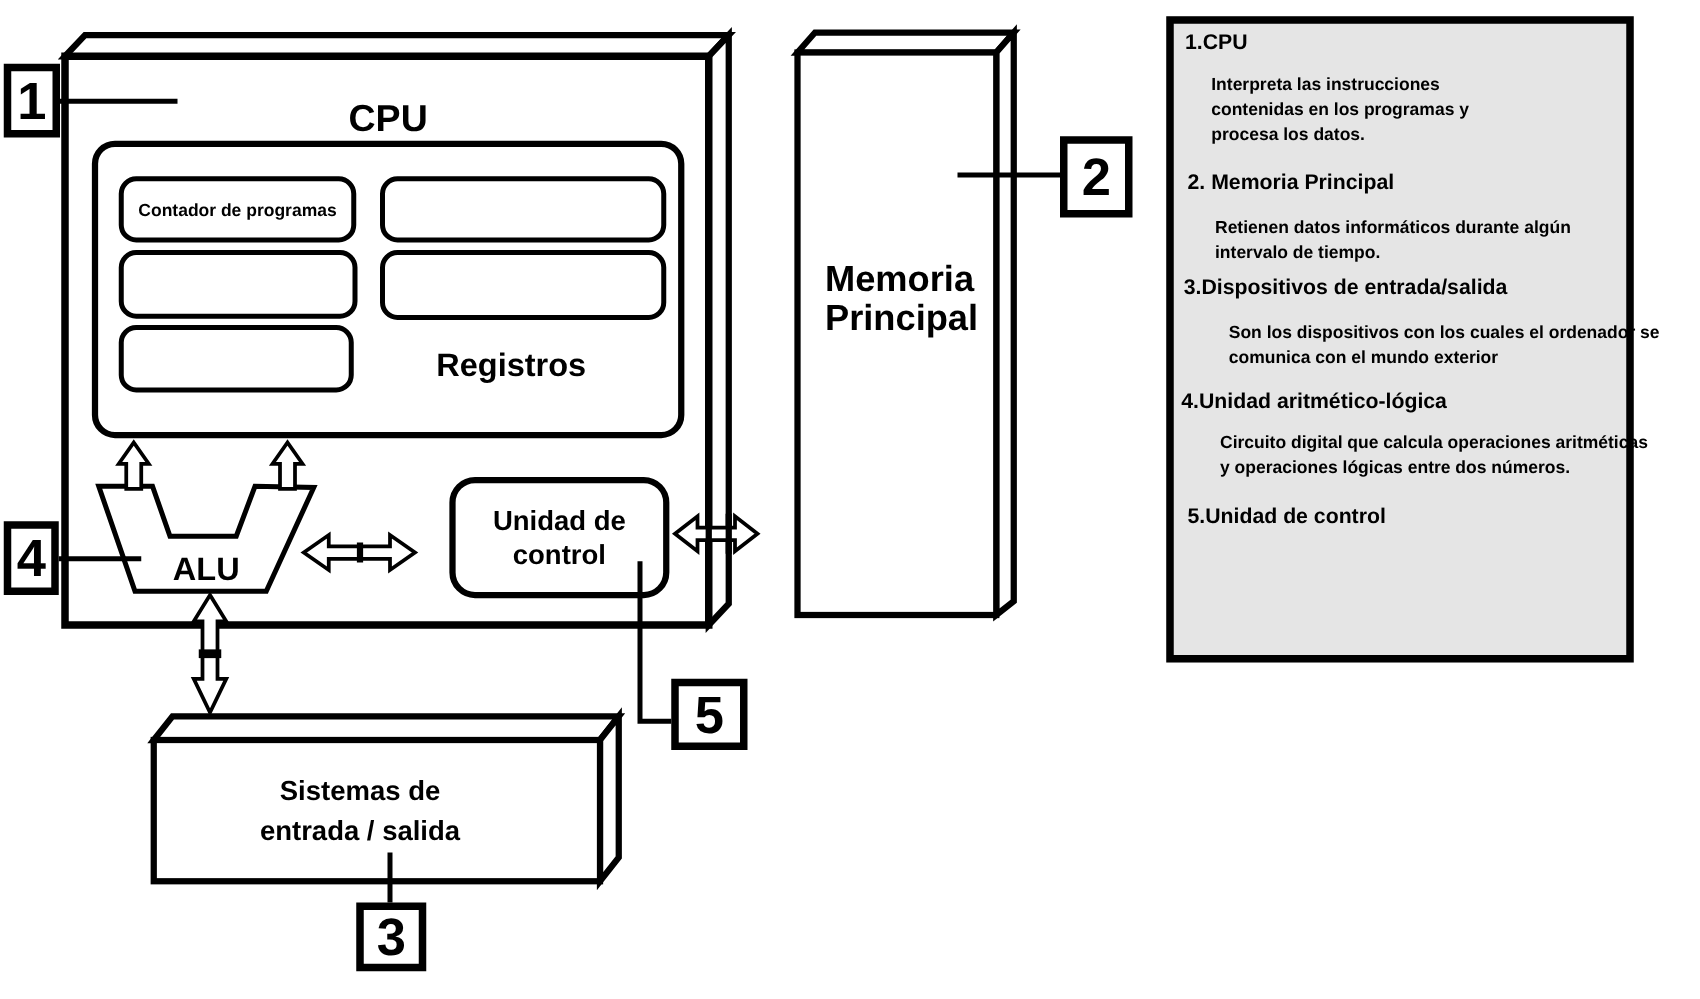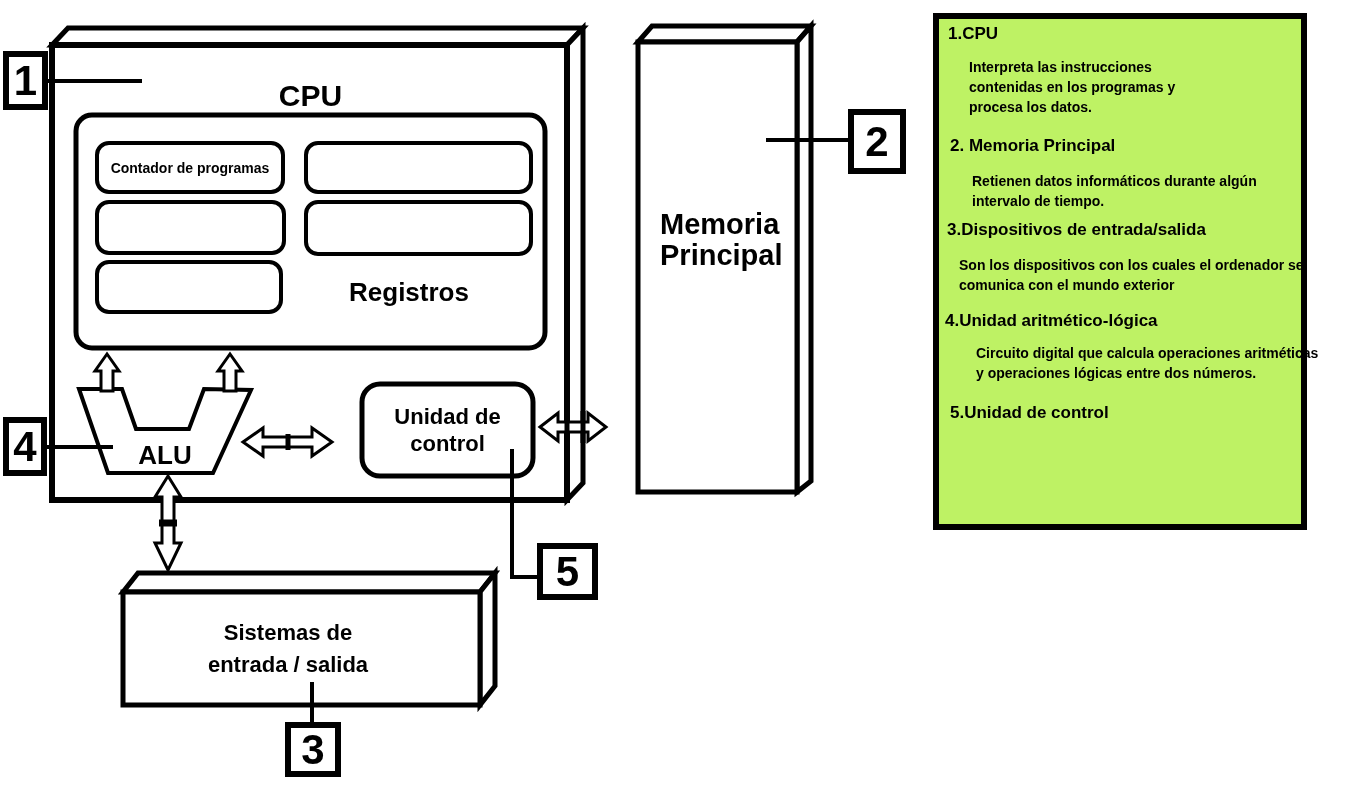--- a/index.html
+++ b/index.html
@@ -7,21 +7,21 @@
          font-family:"Liberation Sans", sans-serif;color:#000;}
   svg{position:absolute;left:0;top:0;}
   .shape{fill:#ffffff;stroke:#000000;}
   .wire{fill:none;stroke:#000000;}
   .lbl{position:absolute;font-weight:bold;color:#000;white-space:pre;}
   .ctr{display:flex;align-items:center;justify-content:center;text-align:center;}
   .callout{position:absolute;box-sizing:border-box;border:6px solid #000;background:#fff;
            display:flex;align-items:center;justify-content:center;
            font-weight:bold;font-size:42px;line-height:1;}
   .legend{position:absolute;left:933px;top:13px;width:374px;height:517px;
-          box-sizing:border-box;border:6px solid #000;background:#bef264;}
+          box-sizing:border-box;border:6px solid #000;background:#e5e5e5;}
   .legend .h{position:absolute;font-weight:bold;font-size:17px;line-height:1.15;white-space:pre;}
   .legend .b{position:absolute;font-weight:bold;font-size:14px;line-height:20px;white-space:pre;}
 </style>
 </head>
 <body>
 
 <div class="stage">
 
   <svg width="1360" height="799" viewBox="0 0 1360 799">
 
@@ -105,21 +105,21 @@
     <div class="h" style="left:9px;top:5px;">1.CPU</div>
     <div class="b" style="left:30px;top:38px;">Interpreta las instrucciones
 contenidas en los programas y
 procesa los datos.</div>
 
     <div class="h" style="left:11px;top:117px;">2. Memoria Principal</div>
     <div class="b" style="left:33px;top:152px;">Retienen datos informáticos durante algún
 intervalo de tiempo.</div>
 
     <div class="h" style="left:8px;top:201px;">3.Dispositivos de entrada/salida</div>
-    <div class="b" style="left:20px;top:236px;">Son los dispositivos con los cuales el ordenador se
+    <div class="b" style="left:44px;top:236px;">Son los dispositivos con los cuales el ordenador se
 comunica con el mundo exterior</div>
 
     <div class="h" style="left:6px;top:292px;">4.Unidad aritmético-lógica</div>
     <div class="b" style="left:37px;top:324px;">Circuito digital que calcula operaciones aritméticas
 y operaciones lógicas entre dos números.</div>
 
     <div class="h" style="left:11px;top:384px;">5.Unidad de control</div>
   </div>
 
 </div>

